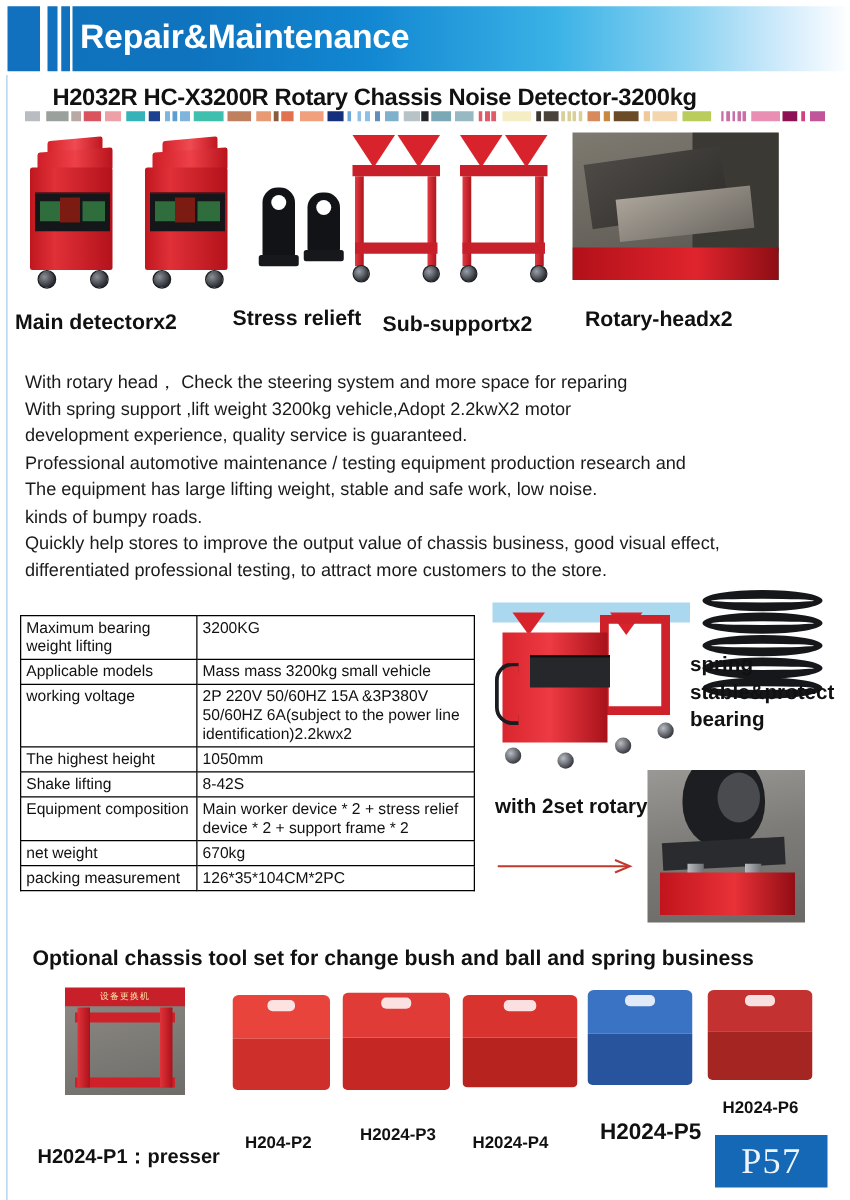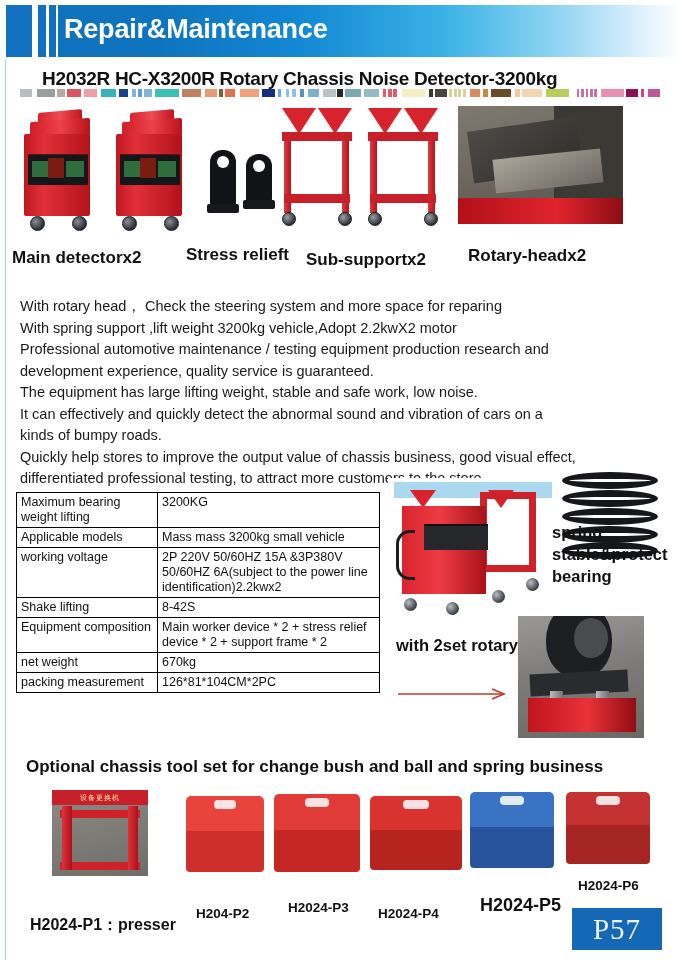--- a/index.html
+++ b/index.html
@@ -689,58 +689,61 @@
   </div>
 
   <div class="hero-cap" style="left:12px;  top:248px;">Main detectorx2</div>
   <div class="hero-cap" style="left:186px; top:245px;">Stress relieft</div>
   <div class="hero-cap" style="left:306px; top:250px;">Sub-supportx2</div>
   <div class="hero-cap" style="left:468px; top:246px;">Rotary-headx2</div>
 
   <div class="description" id="description">
       <div>With rotary head，  Check the steering system and more space for reparing</div>
       <div>With spring support ,lift weight 3200kg vehicle,Adopt 2.2kwX2 motor</div>
+      <div>development experience, quality service is guaranteed.</div>
       <div>Professional automotive maintenance / testing equipment production research and</div>
-      <div>development experience, quality service is guaranteed.</div>
       <div> The equipment has large lifting weight, stable and safe work,  low noise.</div>
-      <div> It can effectively and quickly detect the abnormal sound and vibration of cars on a</div>
       <div>kinds of bumpy roads.</div>
       <div>Quickly help stores to improve the output value of chassis business, good visual effect,</div>
       <div>differentiated professional testing, to attract more customers to the store.</div>
     </div>
 
   <table class="spec-table">
     <tbody id="spec-body">
         <tr>
           <td class="k">Maximum bearing weight lifting</td>
           <td>3200KG</td>
         </tr>
         <tr>
           <td class="k">Applicable models</td>
           <td>Mass mass 3200kg small vehicle</td>
         </tr>
         <tr>
           <td class="k">working voltage</td>
           <td>2P 220V 50/60HZ 15A &amp;3P380V 50/60HZ 6A(subject to the power line identification)2.2kwx2</td>
         </tr>
         <tr>
+          <td class="k">The highest height</td>
+          <td>1050mm</td>
+        </tr>
+        <tr>
           <td class="k">Shake lifting</td>
           <td>8-42S</td>
         </tr>
         <tr>
           <td class="k">Equipment composition</td>
           <td>Main worker device * 2 + stress relief device * 2 + support frame * 2</td>
         </tr>
         <tr>
           <td class="k">net weight</td>
           <td>670kg</td>
         </tr>
         <tr>
           <td class="k">packing measurement</td>
-          <td>126*81*104CM*2PC</td>
+          <td>126*35*104CM*2PC</td>
         </tr>
       </tbody>
   </table>
 
   <div class="machine-photo">
     <div class="mp-ceiling"></div>
     <div class="mp-vblock" style="left:22px;"></div>
     <div class="mp-vblock" style="left:100px;"></div>
     <div class="mp-frame"></div>
     <div class="mp-cab"></div>

